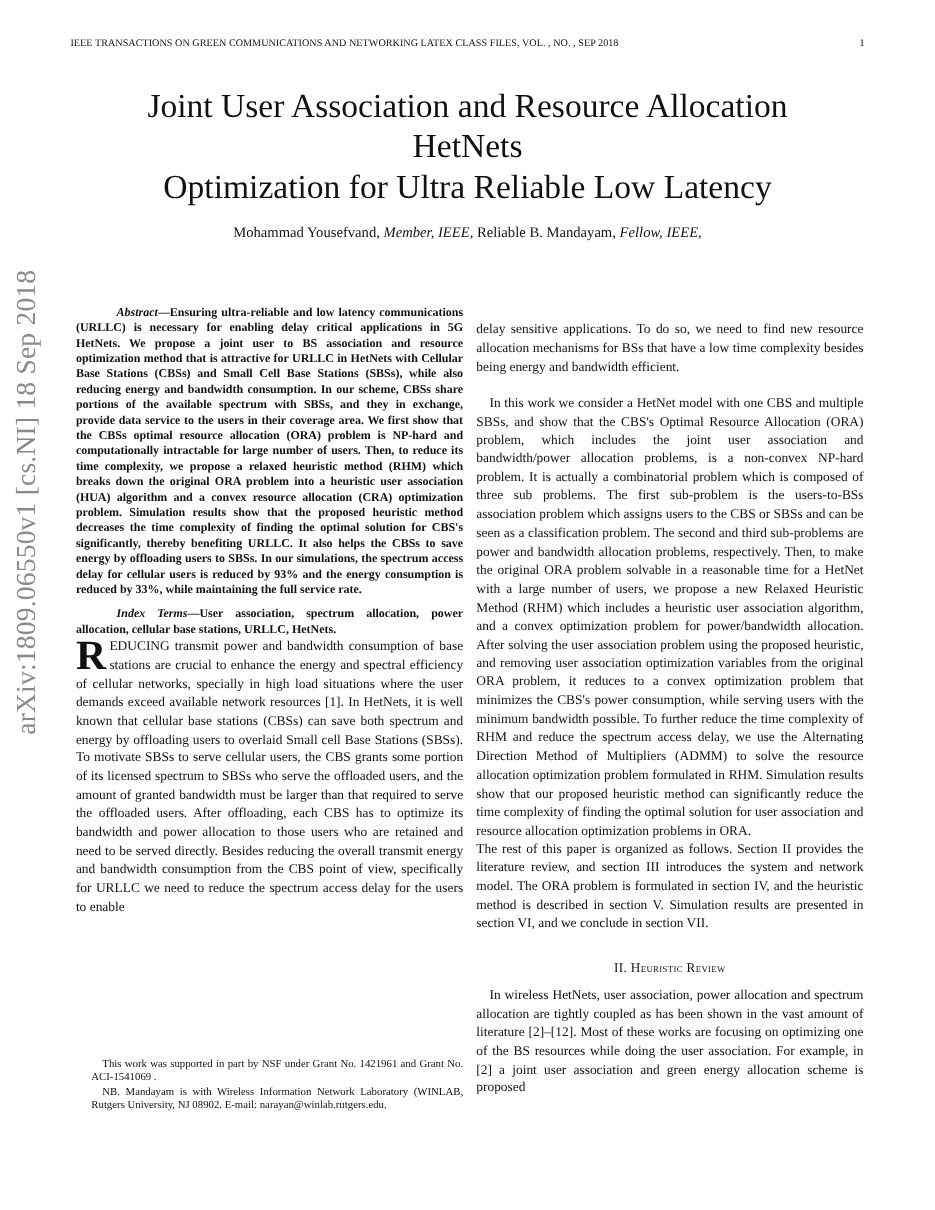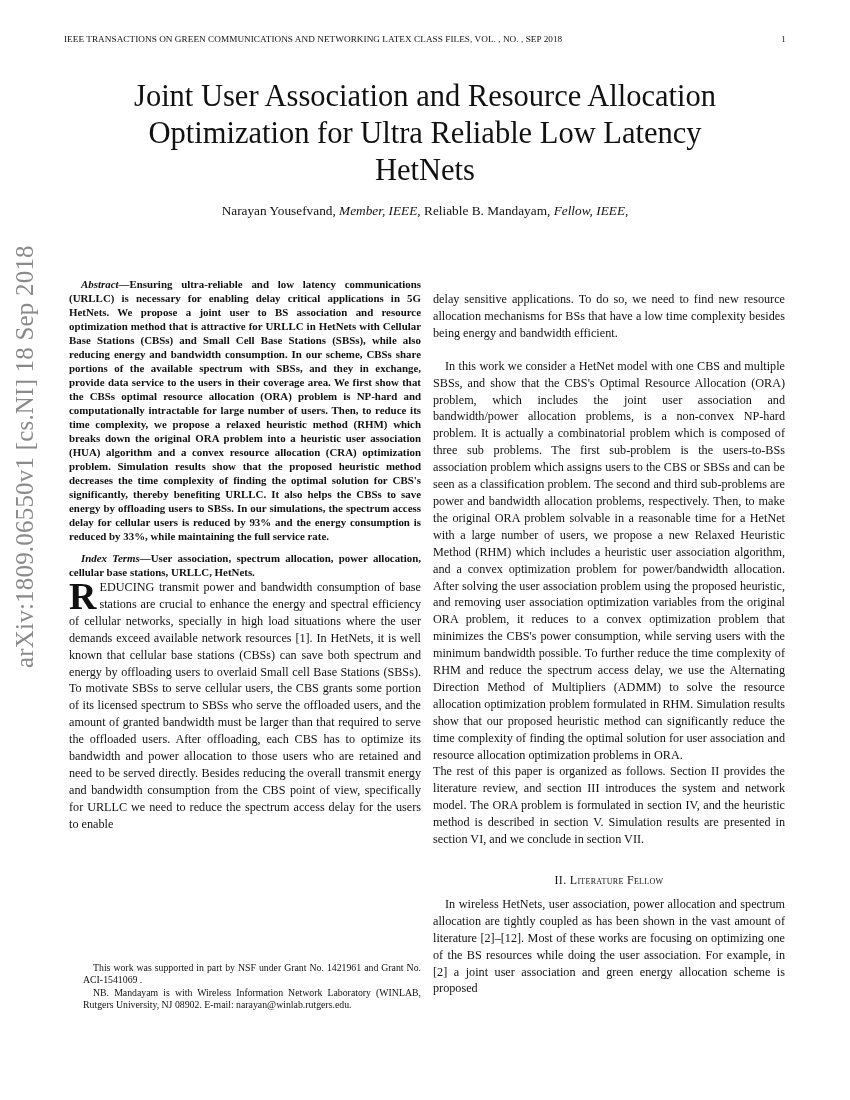--- a/index.html
+++ b/index.html
@@ -15,21 +15,21 @@
                font-size: 13.3px; }
     .authors i { font-style: italic; }
     .arxiv { position: absolute; left: 11px; top: 668px; transform-origin: 0 0;
              transform: rotate(-90deg); white-space: nowrap; font-size: 25px; color: #8a8a8a;
              font-family: "Liberation Serif", serif; letter-spacing: 0.2px; }
     .col { position: absolute; width: 352px; font-size: 12.2px; line-height: 16.9px;
            text-align: justify; }
     .col.left { left: 69px; top: 277px; }
     .col.right { left: 433px; top: 291px; }
     .abstract { font-weight: bold; font-size: 10.9px; line-height: 14.0px; text-indent: 12px; margin: 0; }
-    .abstract i, .index-terms i { font-style: italic; }
+    .abstract i, .index-terms i { font-style: italic; margin-left: 25px; }
     .index-terms { font-weight: bold; font-size: 10.9px; line-height: 14.0px; text-indent: 12px;
                    margin: 8px 0 0 0; }
     .section-head { text-align: center; font-size: 12px; margin: 24px 0 7px 0; letter-spacing: 0.3px;
                     font-variant: small-caps; }
     .section-head.first { margin-top: 26px; }
     p { margin: 0; }
     p.indent { text-indent: 12px; }
     .dropcap { float: left; font-size: 38px; line-height: 30px; font-weight: bold;
                margin: 2px 3px -2px 0; padding: 0; }
     .footnotes { position: absolute; left: 69px; top: 962px; width: 352px; font-size: 9.8px;
@@ -40,46 +40,46 @@
 </head>
 <body>
 
 <div class="running-head">
   <span class="rh-left">IEEE TRANSACTIONS ON GREEN COMMUNICATIONS AND NETWORKING LATEX CLASS FILES, VOL. , NO. , SEP 2018</span>
   <span class="rh-right">1</span>
 </div>
 
 <div class="title">
   <div>Joint User Association and Resource Allocation</div>
+  <div>HetNets</div>
   <div>Optimization for Ultra Reliable Low Latency</div>
-  <div>HetNets</div>
 </div>
 
 <div class="authors">
-  <span>Narayan Yousefvand,</span>
+  <span>Mohammad Yousefvand,</span>
   <i>Member, IEEE,</i>
   <span>Reliable B. Mandayam,</span>
   <i>Fellow, IEEE,</i>
 </div>
 
 <div class="arxiv">arXiv:1809.06550v1  [cs.NI]  18 Sep 2018</div>
 
 <div class="col left">
   <p class="abstract"><i>Abstract</i><span>—Ensuring ultra-reliable and low latency communications (URLLC) is necessary for enabling delay critical applications in 5G HetNets. We propose a joint user to BS association and resource optimization method that is attractive for URLLC in HetNets with Cellular Base Stations (CBSs) and Small Cell Base Stations (SBSs), while also reducing energy and bandwidth consumption. In our scheme, CBSs share portions of the available spectrum with SBSs, and they in exchange, provide data service to the users in their coverage area. We first show that the CBSs optimal resource allocation (ORA) problem is NP-hard and computationally intractable for large number of users. Then, to reduce its time complexity, we propose a relaxed heuristic method (RHM) which breaks down the original ORA problem into a heuristic user association (HUA) algorithm and a convex resource allocation (CRA) optimization problem. Simulation results show that the proposed heuristic method decreases the time complexity of finding the optimal solution for CBS's significantly, thereby benefiting URLLC. It also helps the CBSs to save energy by offloading users to SBSs. In our simulations, the spectrum access delay for cellular users is reduced by 93% and the energy consumption is reduced by 33%, while maintaining the full service rate.</span></p>
   <p class="index-terms"><i>Index Terms</i><span>—User association, spectrum allocation, power allocation, cellular base stations, URLLC, HetNets.</span></p>
 
   <p><span class="dropcap">R</span><span>EDUCING transmit power and bandwidth consumption of base stations are crucial to enhance the energy and spectral efficiency of cellular networks, specially in high load situations where the user demands exceed available network resources [1]. In HetNets, it is well known that cellular base stations (CBSs) can save both spectrum and energy by offloading users to overlaid Small cell Base Stations (SBSs). To motivate SBSs to serve cellular users, the CBS grants some portion of its licensed spectrum to SBSs who serve the offloaded users, and the amount of granted bandwidth must be larger than that required to serve the offloaded users. After offloading, each CBS has to optimize its bandwidth and power allocation to those users who are retained and need to be served directly. Besides reducing the overall transmit energy and bandwidth consumption from the CBS point of view, specifically for URLLC we need to reduce the spectrum access delay for the users to enable</span></p>
 </div>
 
 <div class="col right">
   <p>delay sensitive applications. To do so, we need to find new resource allocation mechanisms for BSs that have a low time complexity besides being energy and bandwidth efficient.</p>
   <div class="gap"></div>
   <p class="indent">In this work we consider a HetNet model with one CBS and multiple SBSs, and show that the CBS's Optimal Resource Allocation (ORA) problem, which includes the joint user association and bandwidth/power allocation problems, is a non-convex NP-hard problem. It is actually a combinatorial problem which is composed of three sub problems. The first sub-problem is the users-to-BSs association problem which assigns users to the CBS or SBSs and can be seen as a classification problem. The second and third sub-problems are power and bandwidth allocation problems, respectively. Then, to make the original ORA problem solvable in a reasonable time for a HetNet with a large number of users, we propose a new Relaxed Heuristic Method (RHM) which includes a heuristic user association algorithm, and a convex optimization problem for power/bandwidth allocation. After solving the user association problem using the proposed heuristic, and removing user association optimization variables from the original ORA problem, it reduces to a convex optimization problem that minimizes the CBS's power consumption, while serving users with the minimum bandwidth possible. To further reduce the time complexity of RHM and reduce the spectrum access delay, we use the Alternating Direction Method of Multipliers (ADMM) to solve the resource allocation optimization problem formulated in RHM. Simulation results show that our proposed heuristic method can significantly reduce the time complexity of finding the optimal solution for user association and resource allocation optimization problems in ORA.</p>
   <p>The rest of this paper is organized as follows. Section II provides the literature review, and section III introduces the system and network model. The ORA problem is formulated in section IV, and the heuristic method is described in section V. Simulation results are presented in section VI, and we conclude in section VII.</p>
 
-  <div class="section-head">II. Literature Fellow</div>
+  <div class="section-head">II. Heuristic Review</div>
   <p class="indent">In wireless HetNets, user association, power allocation and spectrum allocation are tightly coupled as has been shown in the vast amount of literature [2]–[12]. Most of these works are focusing on optimizing one of the BS resources while doing the user association. For example, in [2] a joint user association and green energy allocation scheme is proposed</p>
 </div>
 
 <div class="footnotes">
   <p>This work was supported in part by NSF under Grant No. 1421961 and Grant No. ACI-1541069 .</p>
   <p>NB. Mandayam is with Wireless Information Network Laboratory (WINLAB, Rutgers University, NJ 08902. E-mail: narayan@winlab.rutgers.edu.</p>
 </div>
 
 </body></html>

